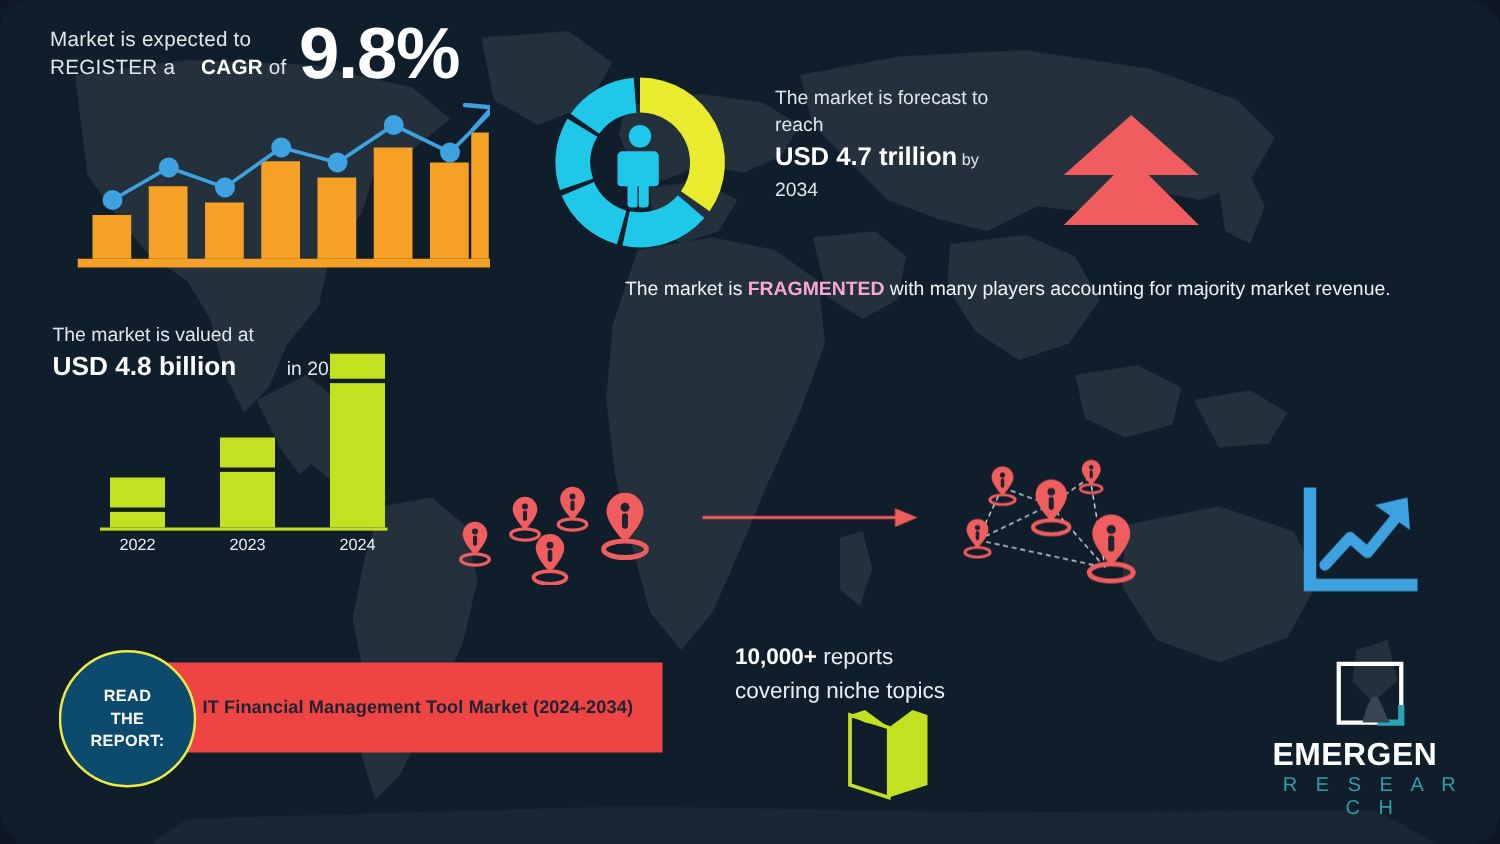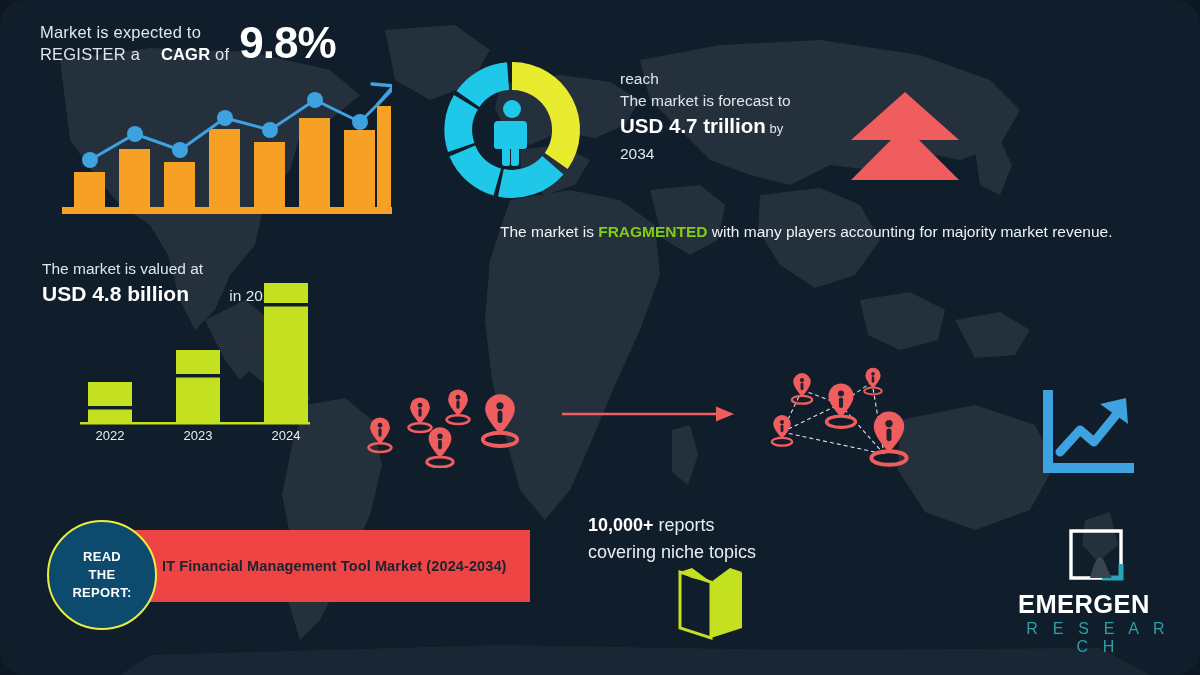--- a/index.html
+++ b/index.html
@@ -11,31 +11,31 @@
   }
   #worldmap{position:absolute;inset:0;width:1200px;height:675px;}
   .layer{position:absolute;}
 
   
   .cagr-wrap{left:40px;top:14px;width:400px;}
   .cagr-lines{display:inline-block;vertical-align:middle;color:#dfe6ec;
     font-size:16.5px;line-height:22px;letter-spacing:.2px;}
   .cagr-lines b{color:#ffffff;font-weight:bold;margin-left:16px;}
   .cagr-big{display:inline-block;vertical-align:middle;color:#ffffff;
-    font-size:44px;font-weight:bold;line-height:57px;margin-left:10px;
+    font-size:58px;font-weight:bold;line-height:57px;margin-left:10px;
     letter-spacing:-1px;}
 
   .forecast-wrap{left:620px;top:68px;width:230px;color:#dfe6ec;
     font-size:15.5px;line-height:22px;}
   .forecast-big{color:#ffffff;font-size:20.5px;font-weight:bold;line-height:28px;}
   .forecast-big .sm{font-size:13px;font-weight:normal;color:#dfe6ec;}
 
   .frag-wrap{left:500px;top:219px;width:640px;color:#eef3f7;
     font-size:15.5px;line-height:25px;}
-  .frag-hi{color:#84cc16;font-weight:bold;}
+  .frag-hi{color:#f9a8d4;font-weight:bold;}
 
   .valued-wrap{left:42px;top:258px;width:300px;color:#dfe6ec;
     font-size:15.5px;line-height:22px;}
   .valued-big{color:#ffffff;font-size:21px;font-weight:bold;line-height:28px;}
   .valued-big .sm{font-size:15.5px;font-weight:normal;color:#dfe6ec;padding-left:36px;}
 
   .reports-wrap{left:588px;top:512px;width:260px;color:#e8eef3;
     font-size:18px;line-height:27px;}
   .reports-wrap b{font-weight:bold;color:#ffffff;}
 
@@ -156,22 +156,22 @@
       <g fill="#1fc8e8">
         <circle cx="0" cy="-21" r="9"></circle>
         <path d="M-11,-9 h22 a4,4 0 0 1 4,4 v21 a3,3 0 0 1 -3,3 h-5 v14 a3,3 0 0 1 -3,3 h-3
                  a2,2 0 0 1 -2,-2 v-15 h-1 v15 a2,2 0 0 1 -2,2 h-3 a3,3 0 0 1 -3,-3 v-14 h-5
                  a3,3 0 0 1 -3,-3 v-21 a4,4 0 0 1 4,-4 z"></path>
       </g>
     </g>
   </svg>
 
   <div class="layer forecast-wrap">
+    <div>The market is forecast to</div>
     <div>reach</div>
-    <div>The market is forecast to</div>
     <div class="forecast-big"><span>USD 4.7 trillion</span><span class="sm"> by</span></div>
     <div>2034</div>
   </div>
 
   <svg class="layer" style="left:845px;top:88px;" width="120" height="98" viewBox="0 0 120 98">
     <polygon points="60,4 114,52 6,52" fill="#f05d5e"></polygon>
     <polygon points="60,38 114,92 6,92" fill="#f05d5e"></polygon>
   </svg>
 
   <div class="layer frag-wrap">

